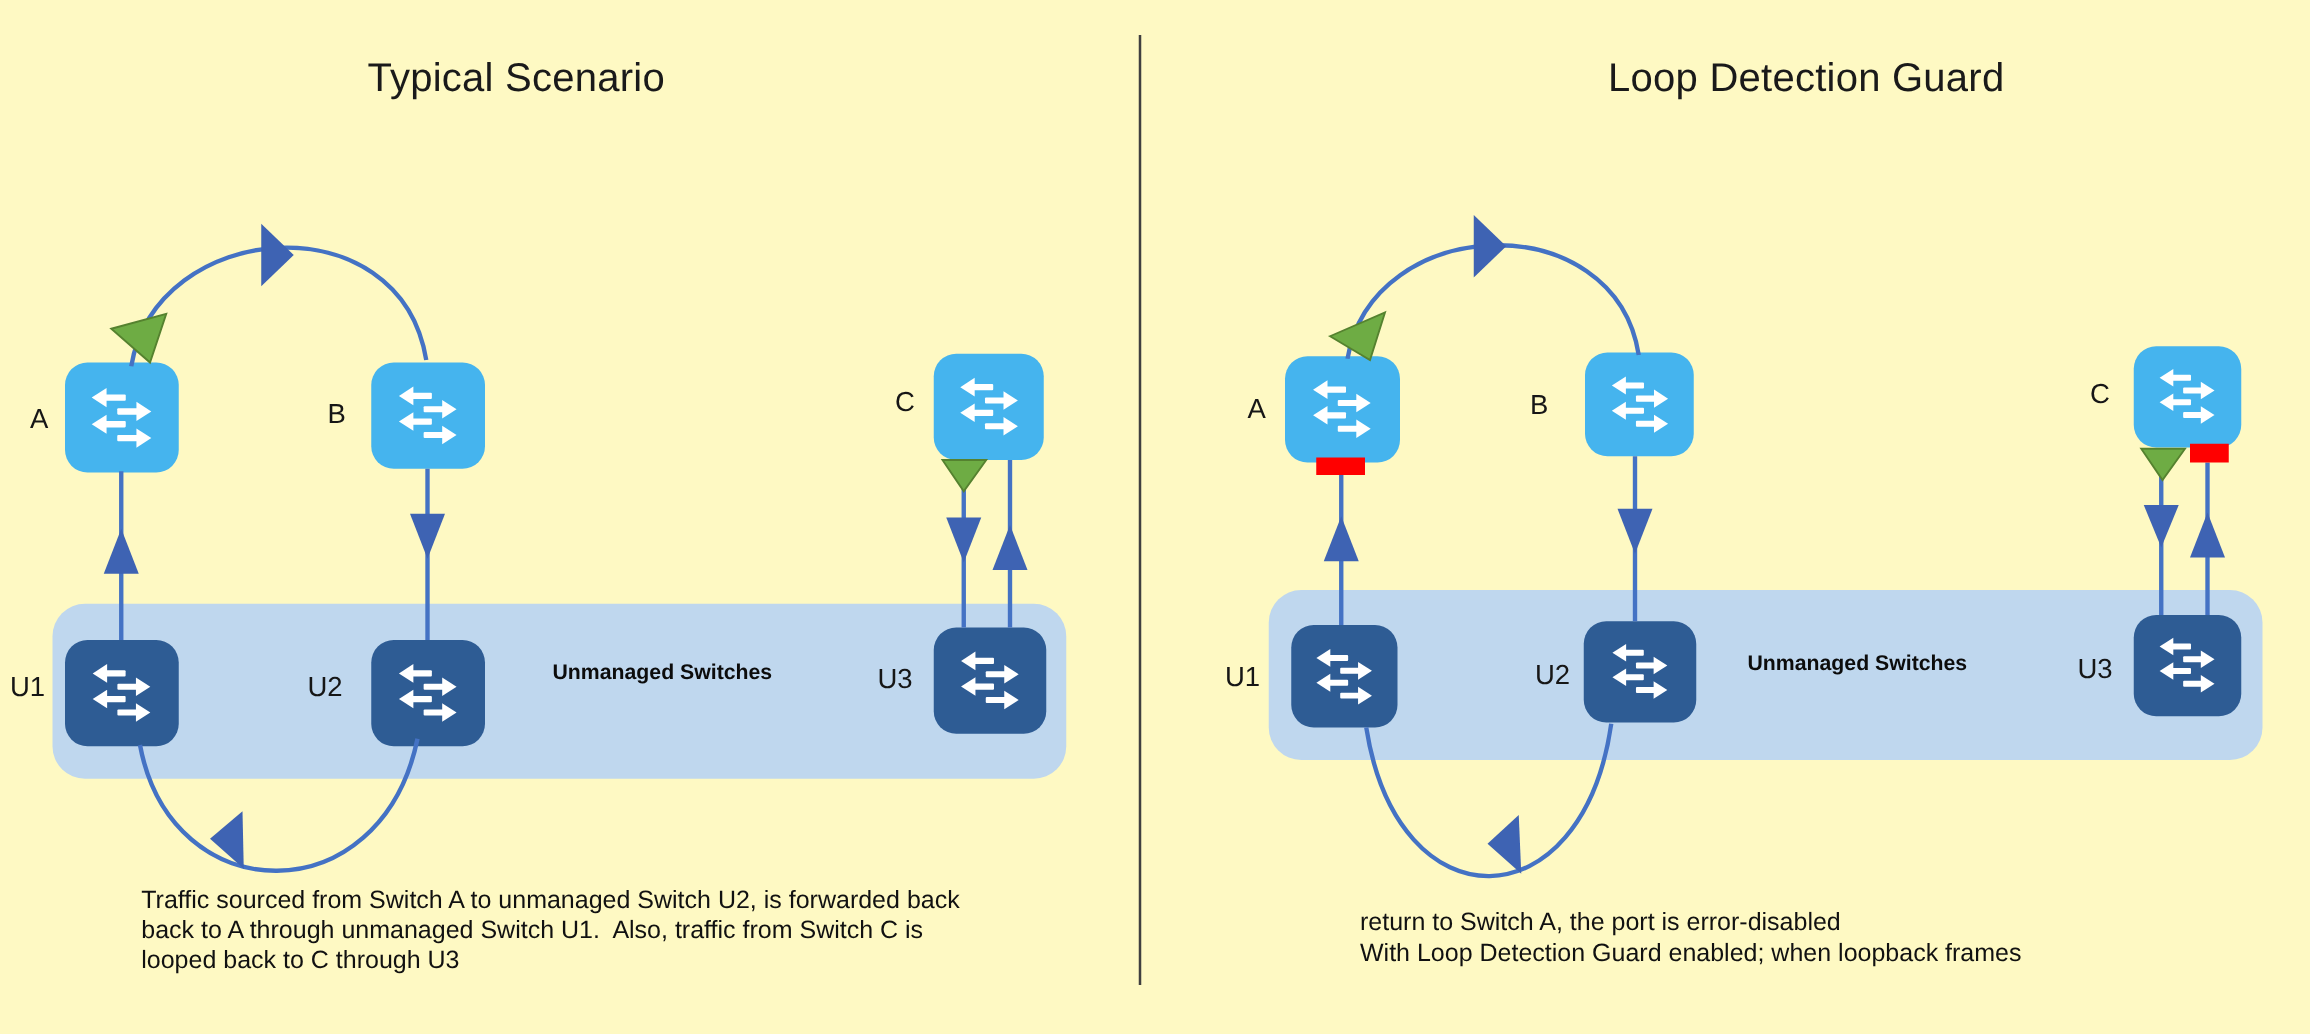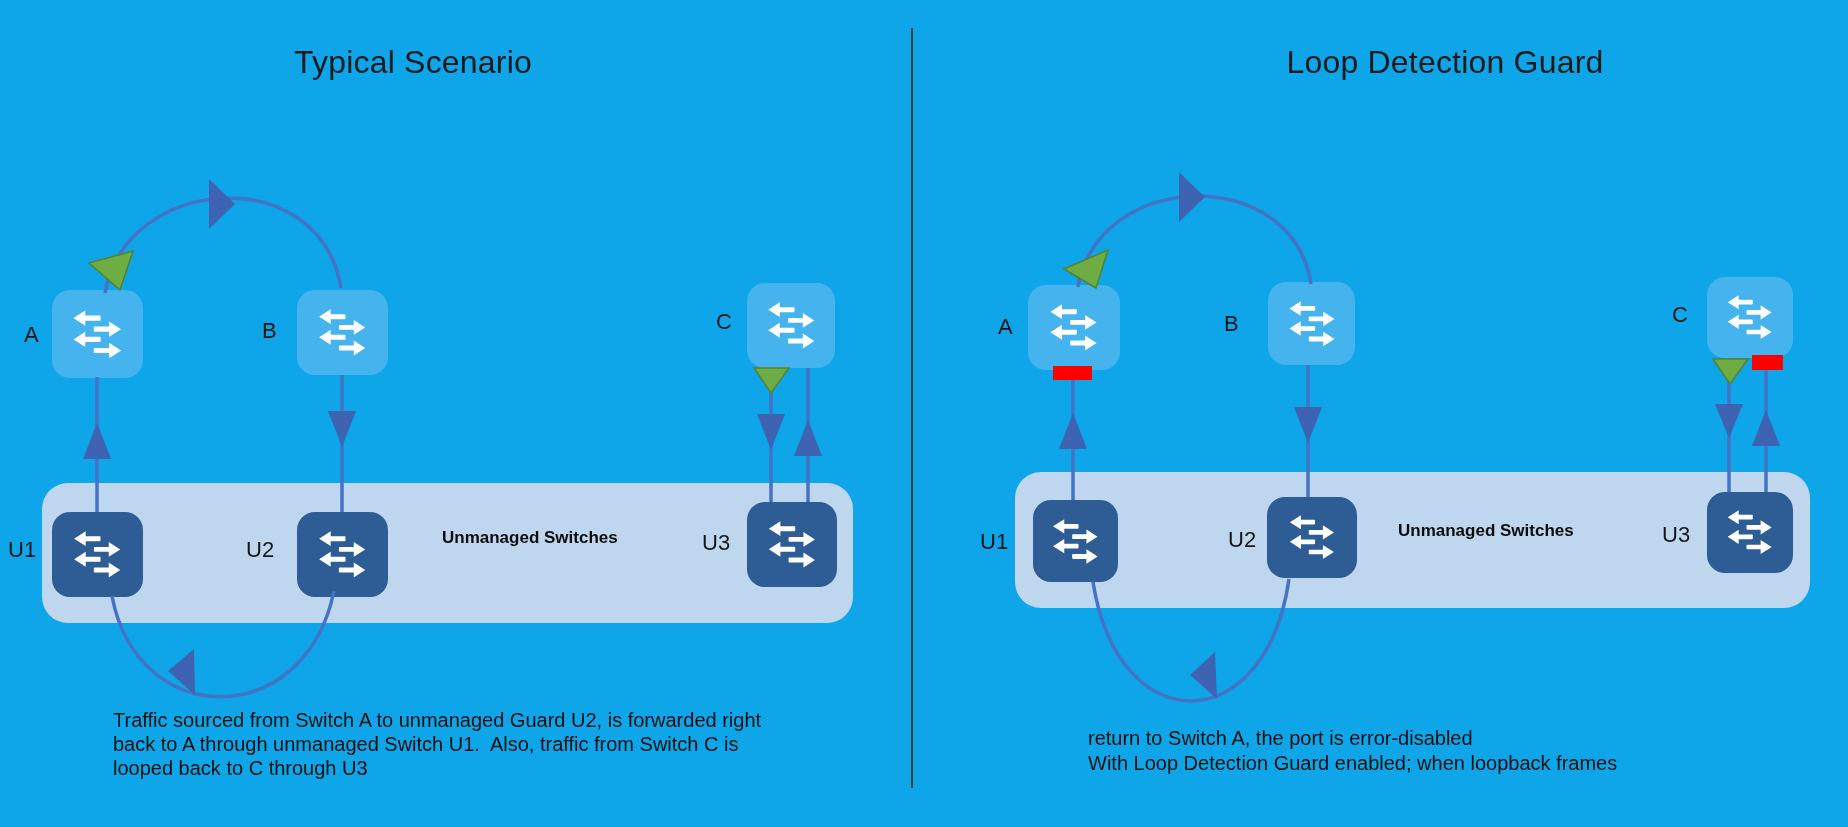--- a/index.html
+++ b/index.html
@@ -1,17 +1,17 @@
 <!DOCTYPE html>
 <html style="--managed-switch: #45B4EE; --unmanaged-switch: #2E5C94; --band: #BFD7EE; --connector: #4472C4; --arrowhead: #3E63B3; --loop-marker-green: #6EAC44; --error-red: #FF0000; --text: #1A1A1A;"><head>
 <meta charset="utf-8">
 <style>
   html,body{margin:0;padding:0;background:#fff;}
   .stage{
-    position:relative;width:1848px;height:827px;overflow:hidden;background:#0ea5e9;
+    position:relative;width:1848px;height:827px;overflow:hidden;background:#fef9c3;
     font-family:"Liberation Sans", sans-serif;color:var(--text,#1a1a1a);
   }
   .title{
     position:absolute;margin:0;font-size:32px;font-weight:400;color:var(--text,#1a1a1a);
     transform:translateX(-50%);white-space:nowrap;letter-spacing:.2px;
   }
   .divider{position:absolute;width:2px;background:#3f3f3f;}
   .band{position:absolute;background:var(--band,#bfd7ee);border-radius:26px;}
   .band-label{position:absolute;font-size:17px;font-weight:700;color:#0c0c0c;white-space:nowrap;}
   .sw{position:absolute;border-radius:18px;}
@@ -92,21 +92,21 @@
     <span class="lbl" style="left:246px;top:537px;">U2</span>
 
     <div class="sw unmanaged" style="left:747px;top:502px;width:90px;height:85px;">
       <svg class="sw-icon" viewBox="0 0 64 64">
           <use href="#swArrows"></use>
         </svg>
     </div>
     <span class="lbl" style="left:702px;top:530px;">U3</span>
 
     <div class="caption" style="left:113px;top:708px;">
-      <div class="cap-line">Traffic sourced from Switch A to unmanaged Guard U2, is forwarded right</div>
+      <div class="cap-line">Traffic sourced from Switch A to unmanaged Switch U2, is forwarded back</div>
       <div class="cap-line">back to A through unmanaged Switch U1.  Also, traffic from Switch C is</div>
       <div class="cap-line">looped back to C through U3</div>
     </div>
   </section>
 
   <section>
     <h1 class="title" style="left:1445px;top:44px;">Loop Detection Guard</h1>
 
     <div class="band" style="left:1015px;top:472px;width:795px;height:136px;"></div>
     <span class="band-label" style="left:1398px;top:521px;">Unmanaged Switches</span>

